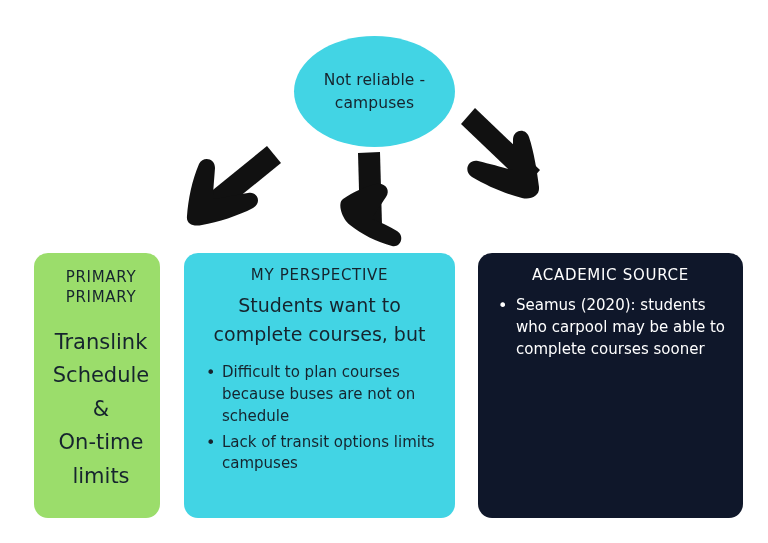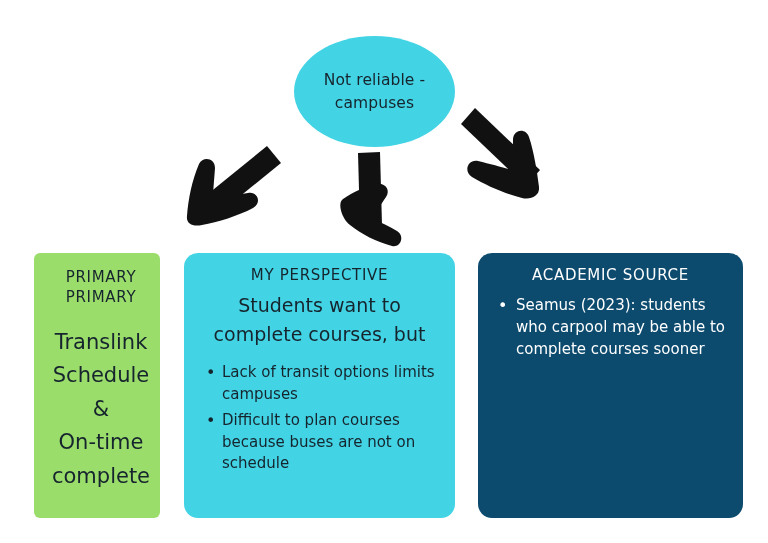--- a/index.html
+++ b/index.html
@@ -63,36 +63,35 @@
     overflow: hidden;
   }
   .box-primary {
     left: 34px;
     top: 253px;
     width: 126px;
     height: 265px;
     background: #9bdd6b;
     padding: 14px 8px 10px 16px;
     text-align: center;
-    border-radius: 6px;
   }
   .box-perspective {
     left: 184px;
     top: 253px;
     width: 271px;
     height: 265px;
     background: #42d4e4;
     padding: 12px 14px 10px 14px;
   }
   .box-academic {
     left: 478px;
     top: 253px;
     width: 265px;
     height: 265px;
-    background: #0c4a6e;
+    background: #0f172a;
     padding: 12px 14px 10px 14px;
   }
 
   .box-title {
     font-size: 15px;
     line-height: 1.35;
     text-align: center;
     letter-spacing: 0.7px;
     margin: 0 0 6px 0;
     color: #16242e;
@@ -221,33 +220,33 @@
 
   <div class="box box-primary">
     <div class="box-title">
       <span>PRIMARY</span><br>
       <span>PRIMARY</span>
     </div>
     <div class="box-body-center">
       <span>Translink</span><br>
       <span>Schedule &amp;</span><br>
       <span>On-time</span><br>
-      <span>complete</span>
+      <span>limits</span>
     </div>
   </div>
 
   <div class="box box-perspective">
     <div class="box-title">MY PERSPECTIVE</div>
     <div class="box-lead">Students want to complete courses, but</div>
     <ul class="bullets">
+      <li>Difficult to plan courses because buses are not on schedule</li>
       <li>Lack of transit options limits campuses</li>
-      <li>Difficult to plan courses because buses are not on schedule</li>
     </ul>
   </div>
 
   <div class="box box-academic">
     <div class="box-title">ACADEMIC SOURCE</div>
     <ul class="bullets">
-      <li>Seamus (2023): students who carpool may be able to complete courses sooner</li>
+      <li>Seamus (2020): students who carpool may be able to complete courses sooner</li>
     </ul>
   </div>
 
 </div>
 
 </body></html>

